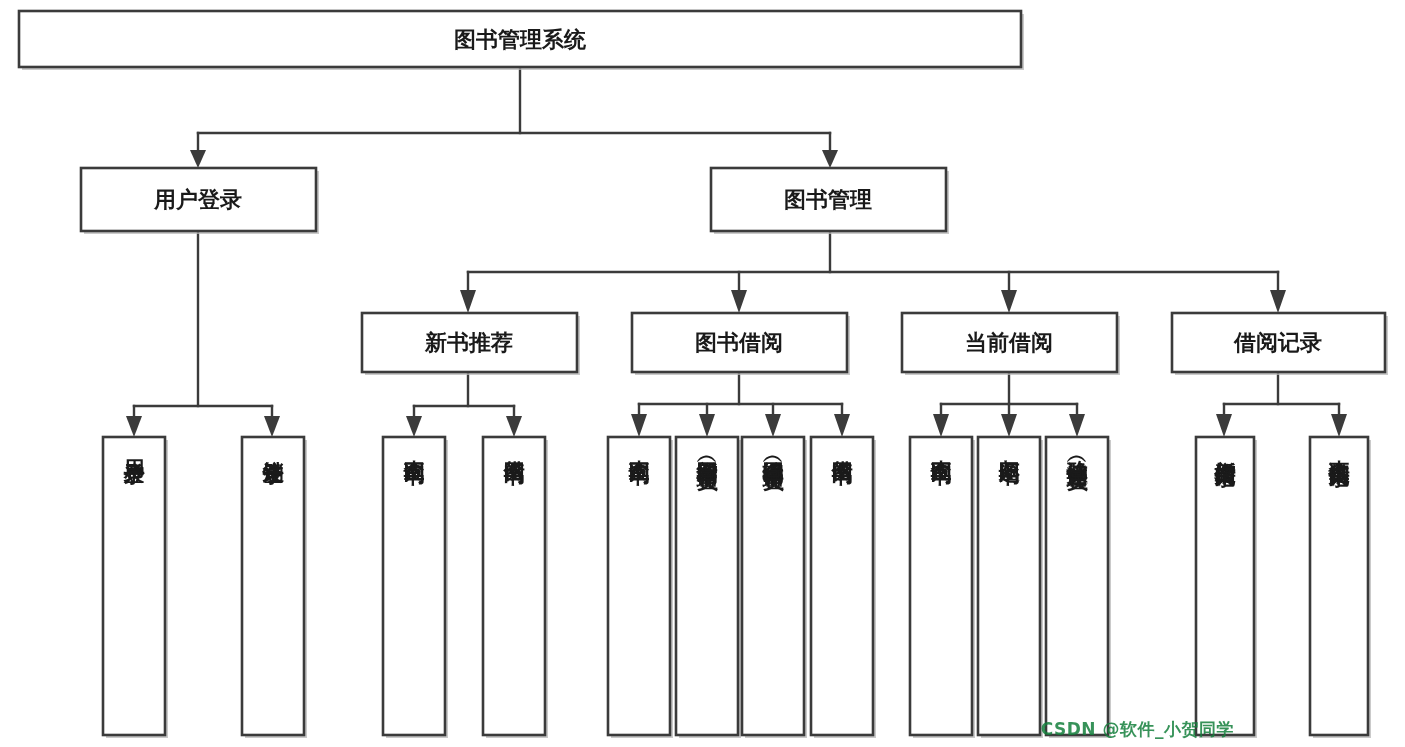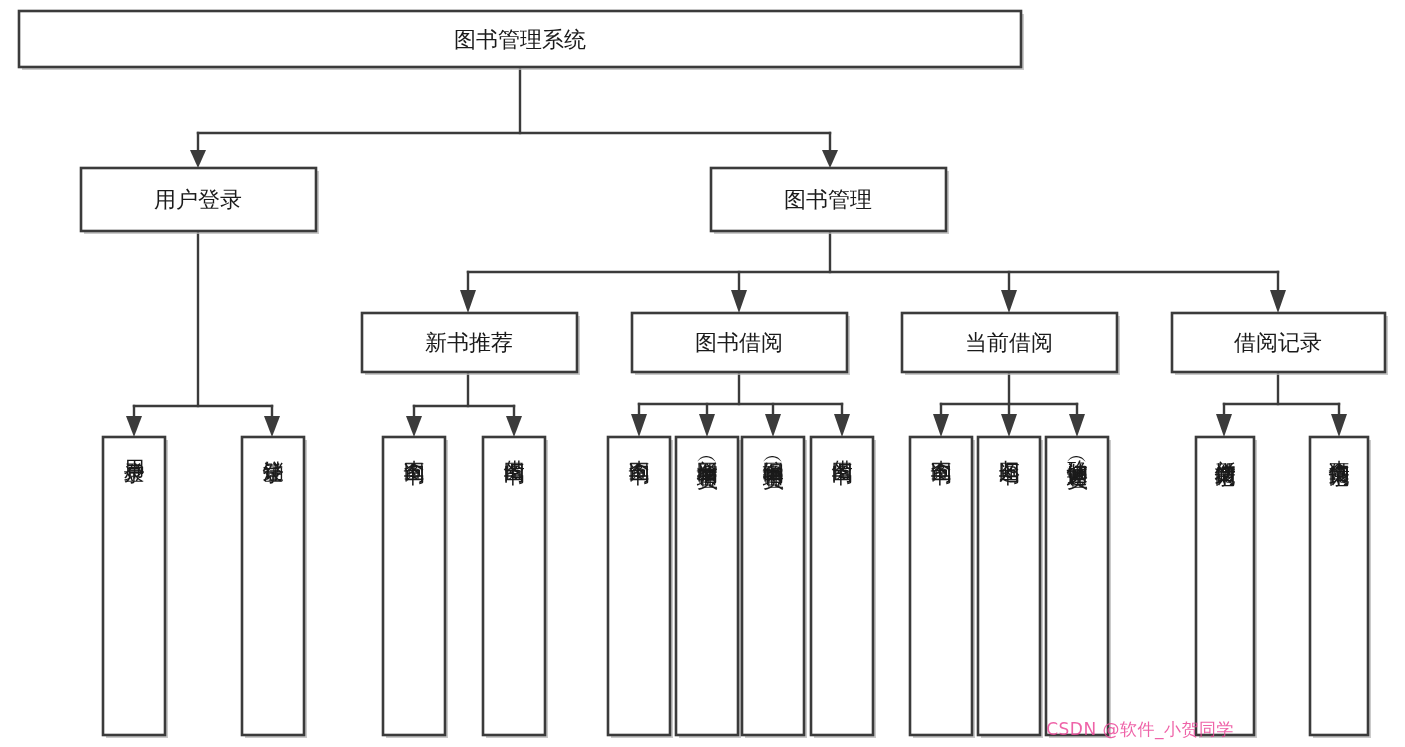--- a/index.html
+++ b/index.html
@@ -11,20 +11,21 @@
     width: 1405px;
     height: 747px;
     font-family: "Liberation Sans", "DejaVu Sans", sans-serif;
     overflow: hidden;
   }
   #diagram-root {
     position: relative;
     width: 1243px;
     height: 747px;
     background: #ffffff;
+    font-weight: bold;
   }
   svg#tree-svg {
     position: absolute;
     left: 0;
     top: 0;
     width: 1405px;
     height: 747px;
     display: block;
   }
   .node-box {
@@ -74,21 +75,21 @@
     letter-spacing: 1.5px;
     white-space: nowrap;
     text-align: start;
   }
   #watermark {
     position: absolute;
     right: 9px;
     bottom: 6px;
     font-family: "DejaVu Sans", "Liberation Sans", sans-serif;
     font-size: 17px;
-    color: #ec4899;
+    color: #15803d;
     opacity: 0.85;
     letter-spacing: 0.5px;
     white-space: nowrap;
     pointer-events: none;
   }
 </style>
 </head>
 <body>
 
 <div id="diagram-root">

